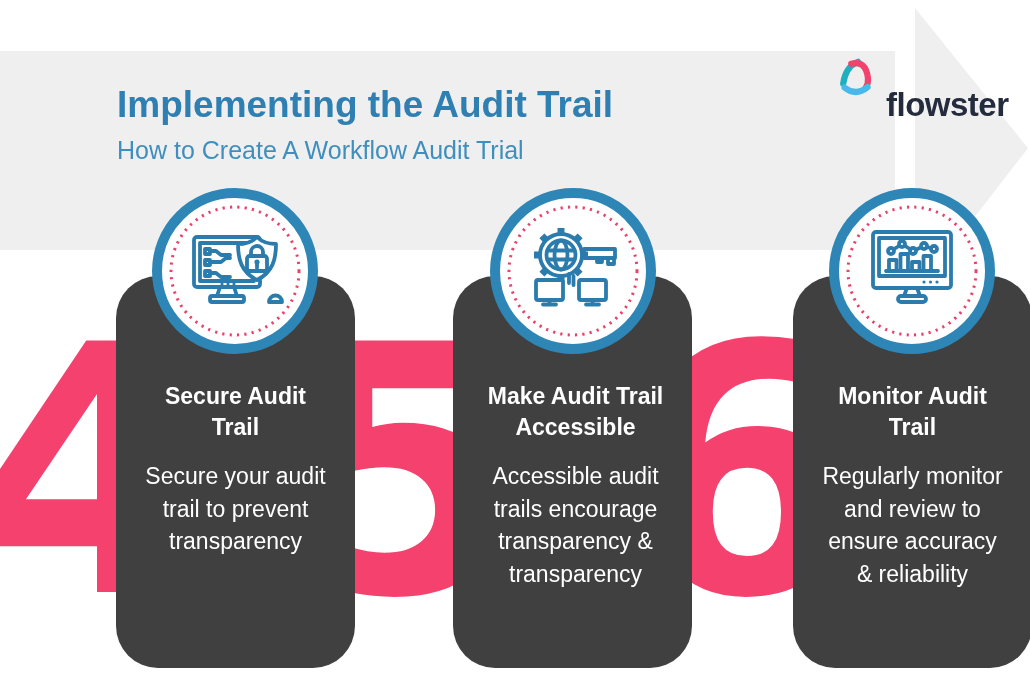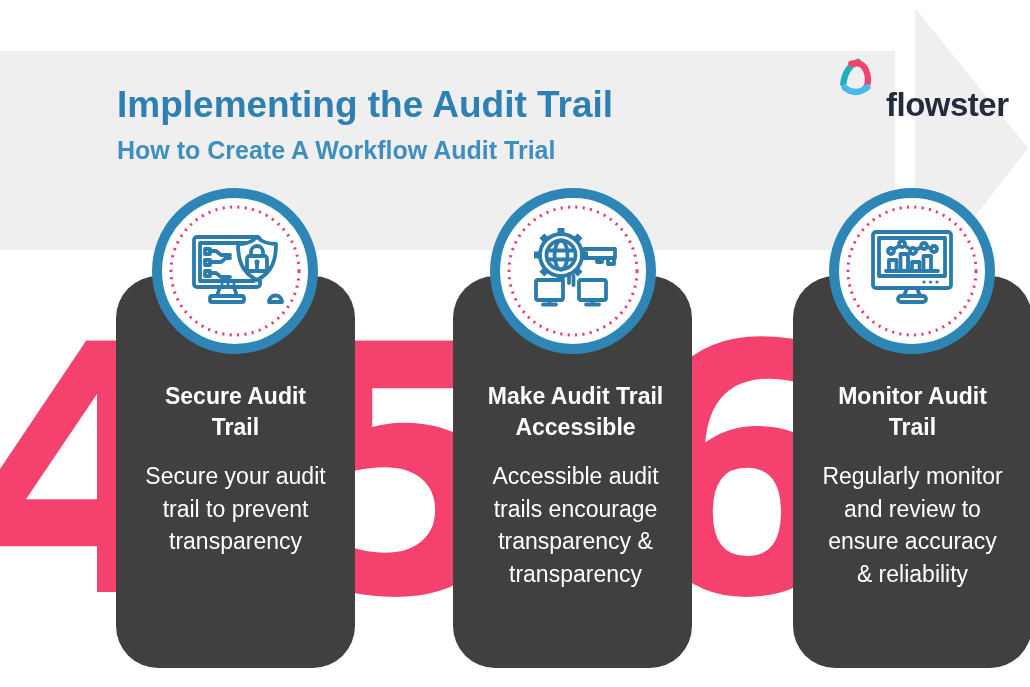--- a/index.html
+++ b/index.html
@@ -9,21 +9,21 @@
   }
   
   .band { position:absolute; left:0; top:51px; width:895px; height:199px; background:#F0EFF0; z-index:0; }
   .band-head { position:absolute; left:915px; top:8px; width:113px; height:286px; background:#F0EFF0;
     clip-path:polygon(0 0, 100% 49%, 0 100%); z-index:0; }
   
   .logo { position:absolute; left:836px; top:38px; display:flex; align-items:center; gap:8px; z-index:5; }
   .logo-text { font-size:33px; font-weight:700; color:#242B3D; letter-spacing:-0.5px;margin-top:48px; }
   
   .title { position:absolute; left:117px; top:84px; font-size:37px; font-weight:700; color:#2E7FB2; z-index:5; }
-  .subtitle { position:absolute; left:117px; top:136px; font-size:25px; font-weight:700; color:#3E8FBD; z-index:5; }
+  .subtitle { position:absolute; left:117px; top:136px; font-size:25px; font-weight:400; color:#3E8FBD; z-index:5; }
   
   .num { position:absolute; top:300px; width:240px; text-align:center;
     font-family:"DejaVu Sans",sans-serif; font-weight:700; font-size:345px; line-height:1;
     color:#F4416E; z-index:1; }
   #num-4 { left:-30px; } #num-5 { left:284px; } #num-6 { left:622px; }
   
   .card { position:absolute; top:276px; width:239px; height:392px; background:#404040;
     border-radius:42px; z-index:2; box-sizing:border-box; padding:105px 10px 0; color:#ffffff; text-align:center; }
   #card-1 { left:116px; } #card-2 { left:453px;padding-left:16px; } #card-3 { left:793px; }
   .card-title { font-size:23px; font-weight:700; line-height:1.33; }

